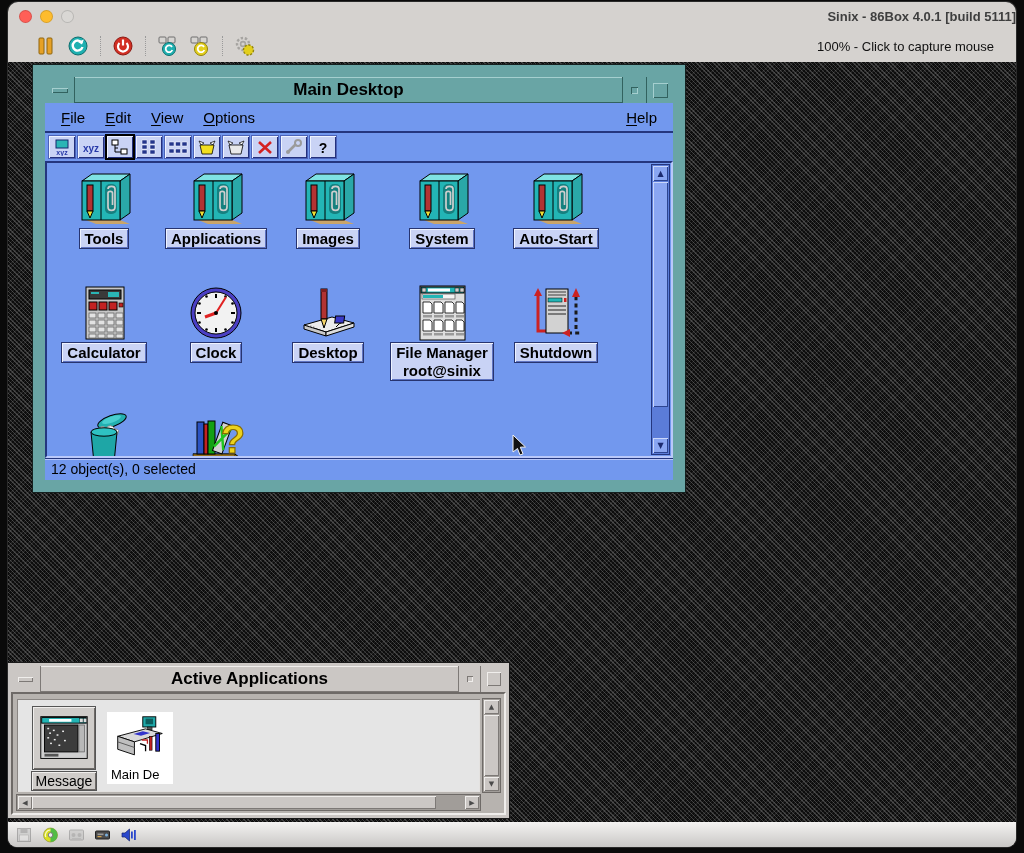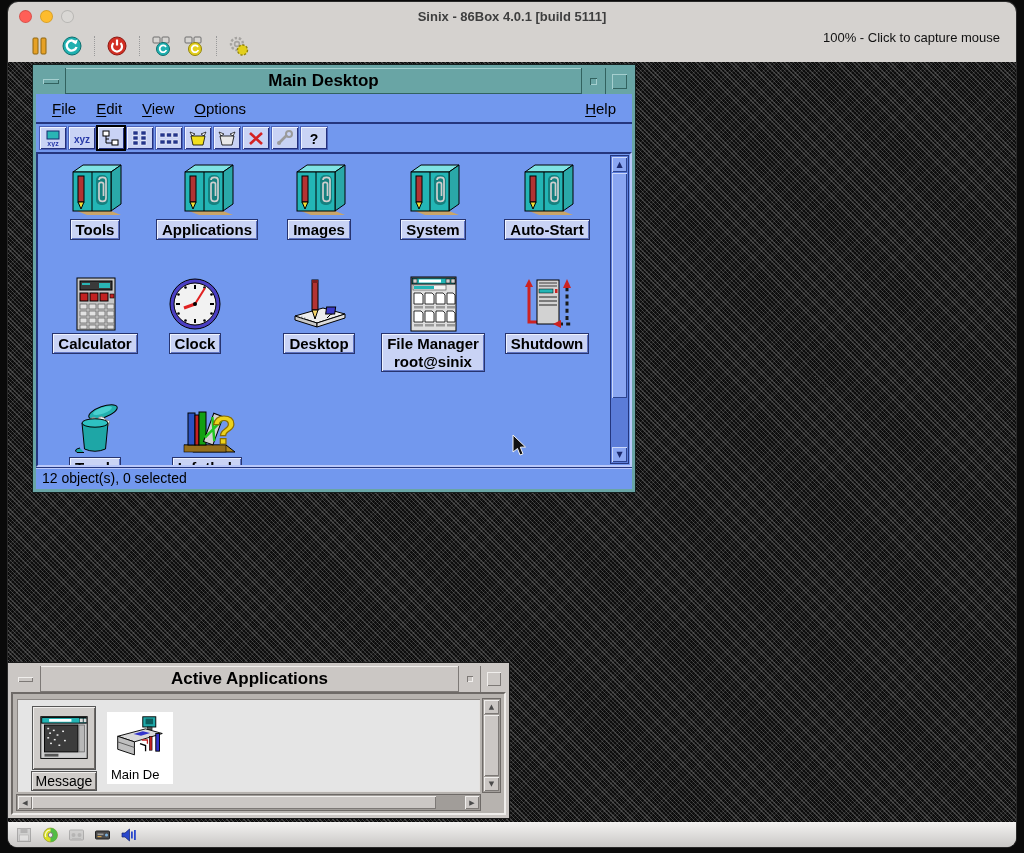--- a/index.html
+++ b/index.html
@@ -8,39 +8,39 @@
   *{box-sizing:border-box;}
 
   
   .mac-window{position:absolute;left:8px;top:2px;width:1008px;height:845px;
     background:#d5d2cf;border-radius:10px 10px 9px 9px;overflow:hidden;
     box-shadow:0 0 0 1px #2a2a2a;}
   .mac-titlebar{position:absolute;left:0;top:0;right:0;height:28px;}
   .traffic{position:absolute;left:11px;top:8px;display:flex;gap:8px;}
   .tl{width:13px;height:13px;border-radius:50%;border:1px solid rgba(0,0,0,.15);}
   .tl.red{background:#ff5f57;} .tl.yellow{background:#febc2e;} .tl.gray{background:#d9d7d4;}
-  .mac-title{position:absolute;left:0;right:0;top:0;height:28px;line-height:30px;text-align:center;
+  .mac-title{position:absolute;left:0;right:0;top:0;height:28px;line-height:30px;text-align:right;
     font-size:13px;font-weight:bold;color:#3e3e3e;}
-  .mac-toolbar{position:absolute;left:0;top:28px;right:0;height:32px;display:flex;padding:0 16px;}
+  .mac-toolbar{position:absolute;left:0;top:28px;right:0;height:32px;display:flex;align-items:center;padding:0 22px;}
   .host-tool{border:none;background:transparent;padding:0;margin:0 4px;width:24px;height:24px;
     display:flex;align-items:center;justify-content:center;cursor:default;}
   .host-tool svg{width:22px;height:22px;}
   .host-sep{width:1px;height:20px;margin:0 6px;border-left:1px dotted #9a9a9a;}
   .capture-status{margin-left:auto;font-size:13px;color:#111;}
 
   
   .screen{position:absolute;left:0;top:60px;right:0;height:760px;background-color:#0d0d0d;
     background-image:
       repeating-linear-gradient(45deg, rgba(170,170,170,.30) 0 1px, transparent 1px 3px),
       repeating-linear-gradient(135deg, rgba(110,110,110,.22) 0 1px, transparent 1px 3px);
     overflow:hidden;}
 
   
-  .md-window{position:absolute;left:25px;top:3px;width:602px;height:427px;
-    background:#69a5a5;padding:3px;box-shadow:0 0 0 1px #15201f;
+  .md-window{position:absolute;left:25px;top:3px;width:652px;height:427px;
+    background:#69a5a5;padding:12px;box-shadow:0 0 0 1px #15201f;
     display:flex;flex-direction:column;}
   .md-titlebar{height:26px;display:flex;background:#69a5a5;
     box-shadow:inset 1px 1px 0 #a5cfcf, inset -1px -1px 0 #32625f;}
   .md-tbtn{height:100%;display:flex;align-items:center;justify-content:center;background:#69a5a5;cursor:default;}
   .md-tbtn.minbtn{width:30px;border-right:1px solid #32625f;}
   .md-tbtn.dotbtn{width:24px;border-left:1px solid #32625f;}
   .md-tbtn.sqbtn{width:27px;border-left:1px solid #32625f;}
   .glyph-bar{width:16px;height:5px;background:#69a5a5;box-shadow:inset 1px 1px 0 #a5cfcf, inset -1px -1px 0 #32625f;}
   .glyph-dot{width:7px;height:7px;background:#69a5a5;box-shadow:inset 1px 1px 0 #32625f, inset -1px -1px 0 #a5cfcf;}
   .glyph-sq{width:15px;height:15px;background:#69a5a5;box-shadow:inset 1px 1px 0 #a5cfcf, inset -1px -1px 0 #32625f;}
@@ -587,21 +587,21 @@
               </svg><span class="plate">Images</span></div>
             <div class="icon-cell" style="left: 344px; top: 8px; text-decoration: underline;"><svg>
                 <use href="#sym-cabinet"></use>
               </svg><span class="plate">System</span></div>
             <div class="icon-cell" style="left: 458px; top: 8px;"><svg>
                 <use href="#sym-cabinet"></use>
               </svg><span class="plate">Auto-Start</span></div>
             <div class="icon-cell" style="left: 6px; top: 122px;"><svg>
                 <use href="#sym-calculator"></use>
               </svg><span class="plate">Calculator</span></div>
-            <div class="icon-cell" style="left: 106px; top: 122px;"><svg>
+            <div class="icon-cell" style="left: 118px; top: 122px;"><svg>
                 <use href="#sym-clock"></use>
               </svg><span class="plate">Clock</span></div>
             <div class="icon-cell" style="left: 230px; top: 122px;"><svg>
                 <use href="#sym-editor"></use>
               </svg><span class="plate">Desktop</span></div>
             <div class="icon-cell" style="left: 344px; top: 122px;"><svg>
                 <use href="#sym-filemanager"></use>
               </svg><span class="plate">File Manager<div class="l2">root@sinix</div></span></div>
             <div class="icon-cell" style="left: 458px; top: 122px;"><svg>
                 <use href="#sym-shutdown"></use>

